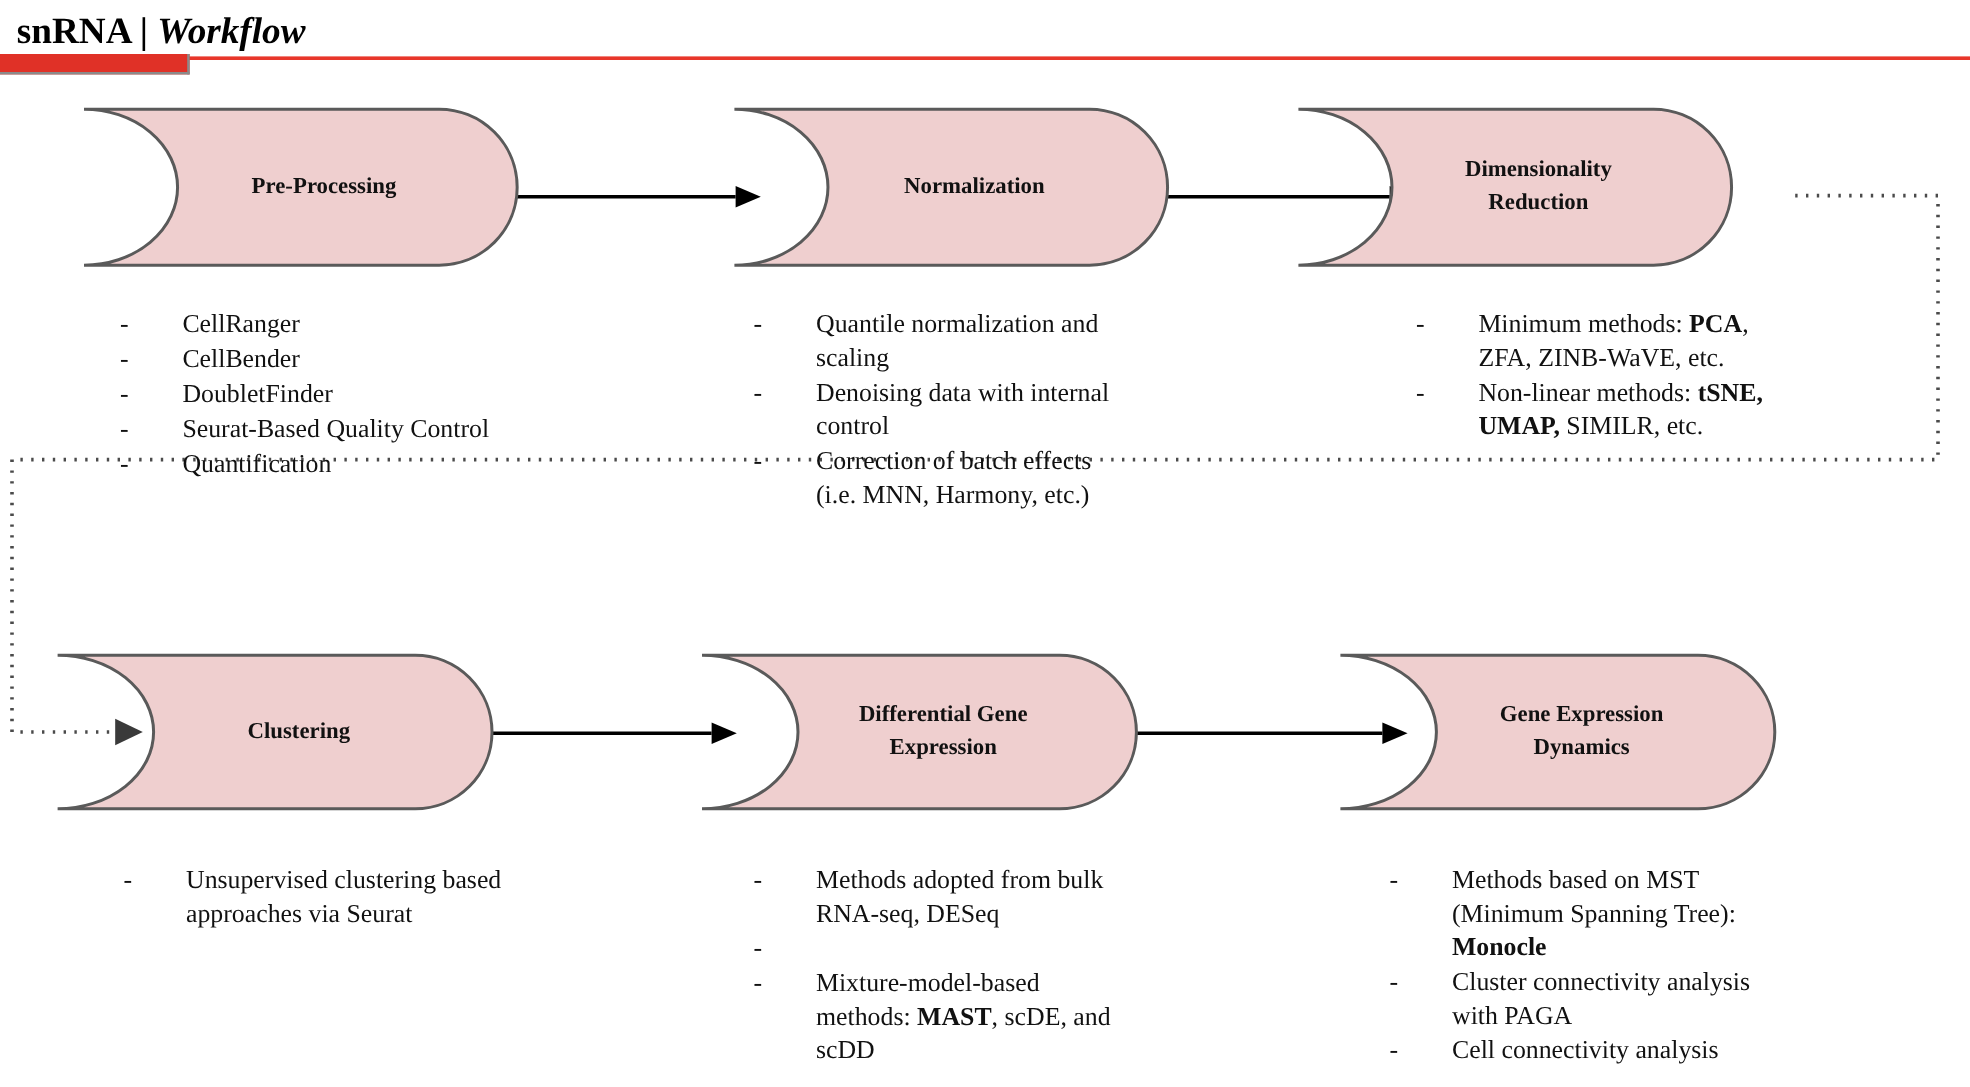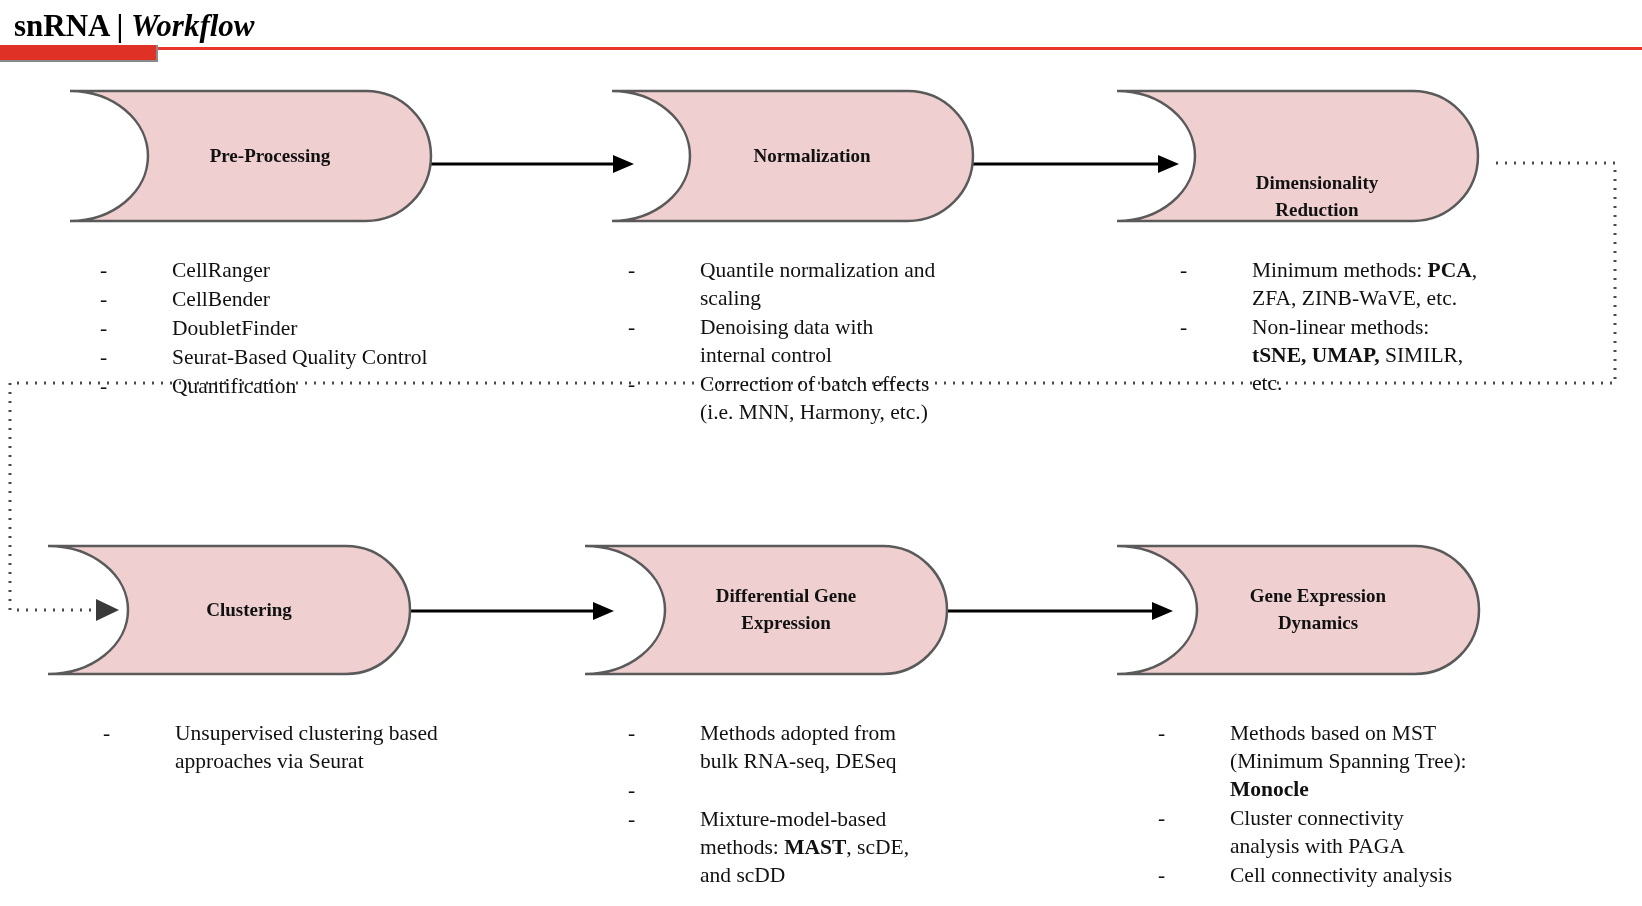--- a/index.html
+++ b/index.html
@@ -49,21 +49,21 @@
   .conn svg{display:block;}
 
   
   .bullets{position:absolute;}
   .bullet{
     display:flex; align-items:flex-start;
     font-size:21.5px; line-height:1.30; color:#111;
     margin-bottom:1px;
   }
   .bullet .dash{ width:52px; flex:0 0 52px; }
-  .bullet .btxt{ flex:1 1 auto;margin-left:20px; }
+  .bullet .btxt{ flex:1 1 auto; }
   .bullet b{font-weight:bold;text-align:center;}
 </style>
 </head>
 <body>
 
 <div id="root">
 
   <div class="header-title">
     <span>snRNA | </span><span class="wf">Workflow</span>
   </div>
@@ -112,21 +112,21 @@
     <div class="shape-label">Pre-Processing</div>
   </div>
 
   <div class="shape" style="left:610px;top:88px;width:366px;height:136px;">
     <svg width="366" height="136" viewBox="0 0 366 136" preserveAspectRatio="none">
       <path d="M2,3 L298,3 A65,65 0 0 1 298,133 L2,133 A78,65 0 0 0 2,3 Z" fill="#efcfcf" stroke="#5a5a5a" stroke-width="2.5"></path>
     </svg>
     <div class="shape-label">Normalization</div>
   </div>
 
-  <div class="shape" style="left:1115px;top:88px;width:366px;height:136px;align-items:flex-end;">
+  <div class="shape" style="left:1080px;top:88px;width:366px;height:136px;">
     <svg width="366" height="136" viewBox="0 0 366 136" preserveAspectRatio="none">
       <path d="M2,3 L298,3 A65,65 0 0 1 298,133 L2,133 A78,65 0 0 0 2,3 Z" fill="#efcfcf" stroke="#5a5a5a" stroke-width="2.5"></path>
     </svg>
     <div class="shape-label">Dimensionality
 Reduction</div>
   </div>
 
   <div class="shape" style="left:46px;top:543px;width:368px;height:134px;">
     <svg width="368" height="134" viewBox="0 0 368 134" preserveAspectRatio="none">
       <path d="M2,3 L300,3 A64,64 0 0 1 300,131 L2,131 A80,64 0 0 0 2,3 Z" fill="#efcfcf" stroke="#5a5a5a" stroke-width="2.5"></path>

